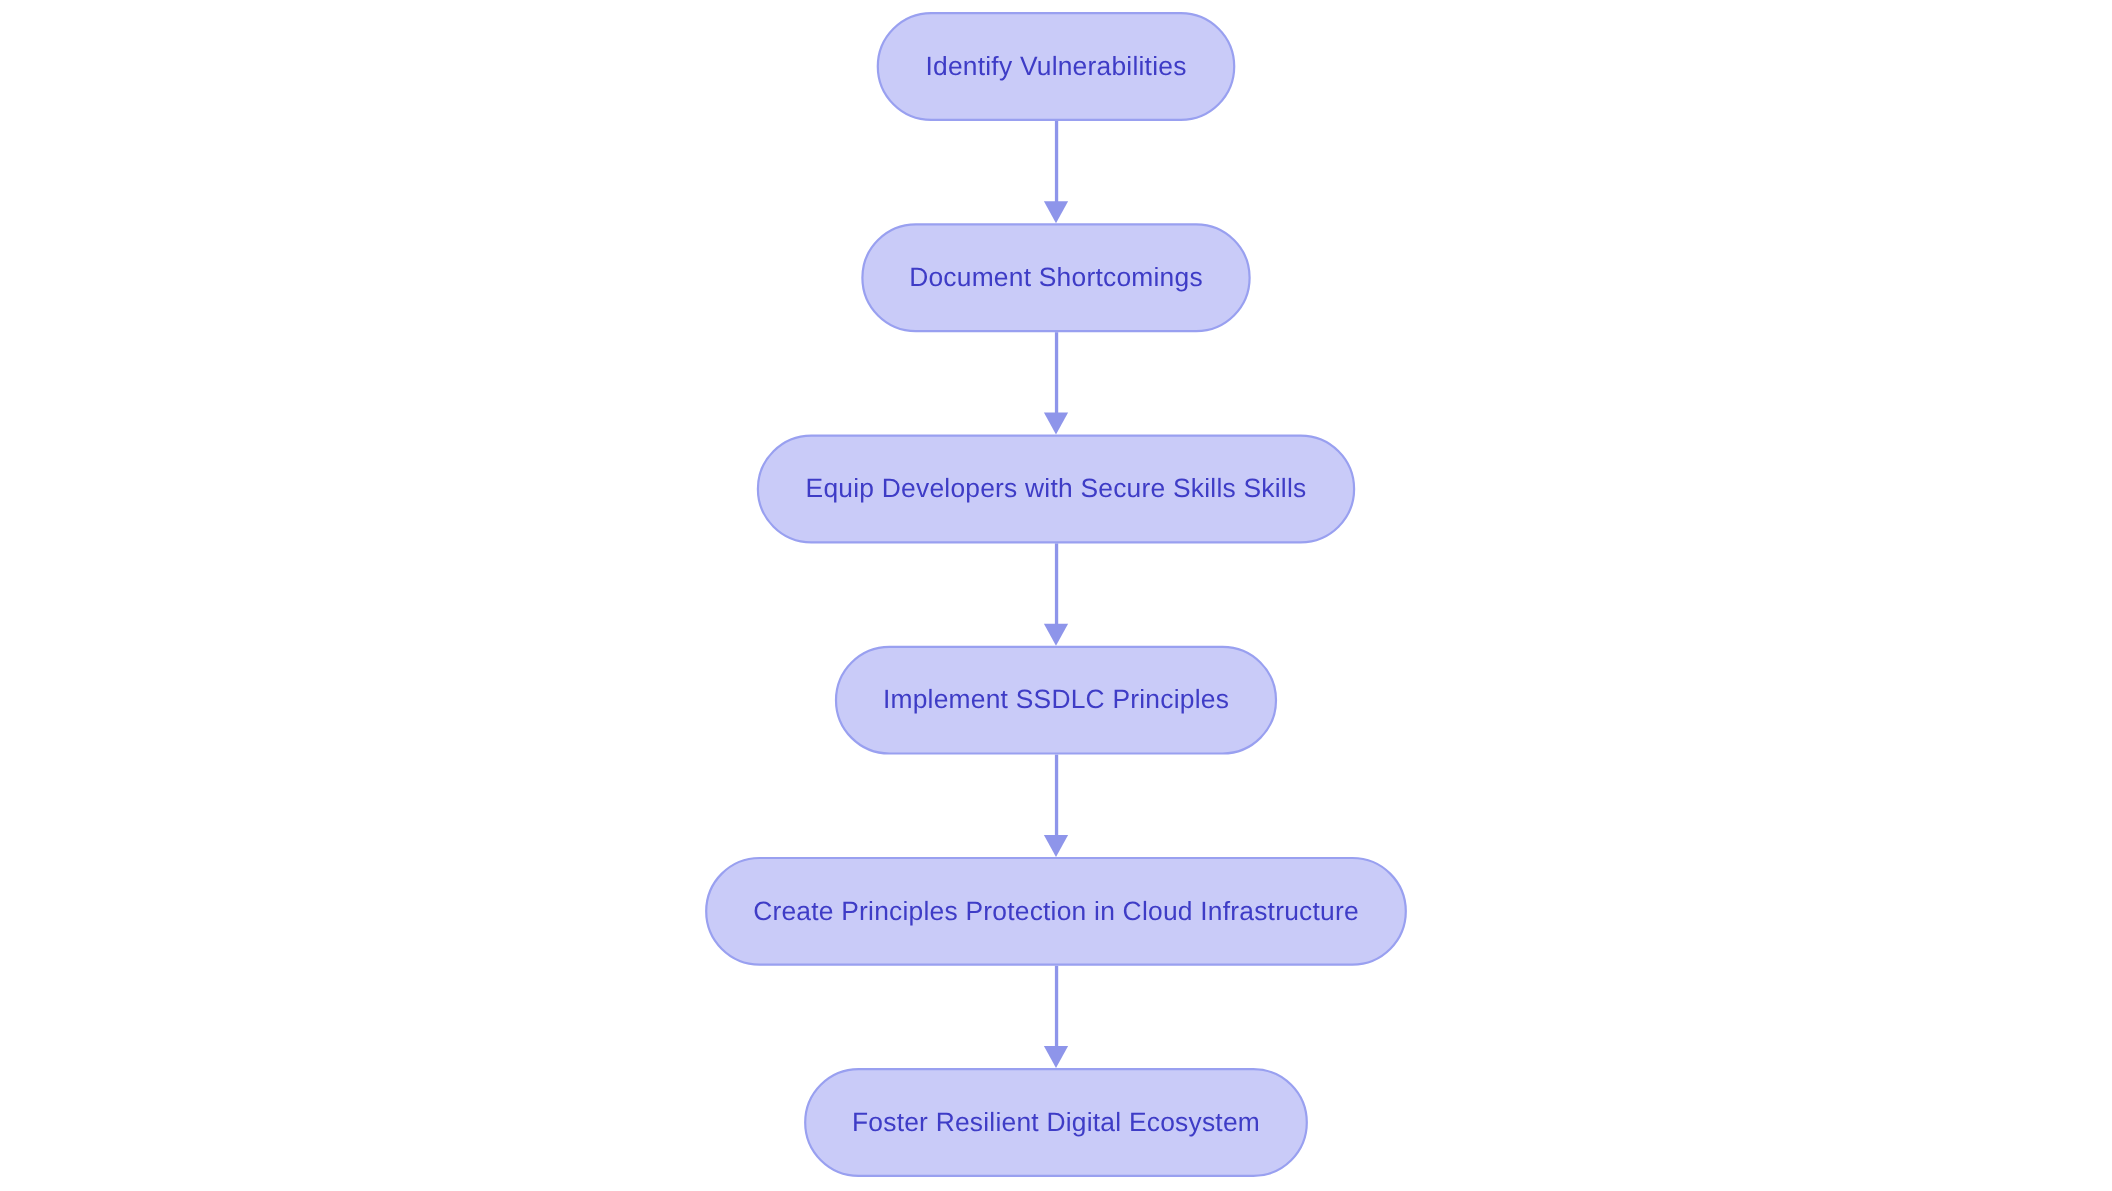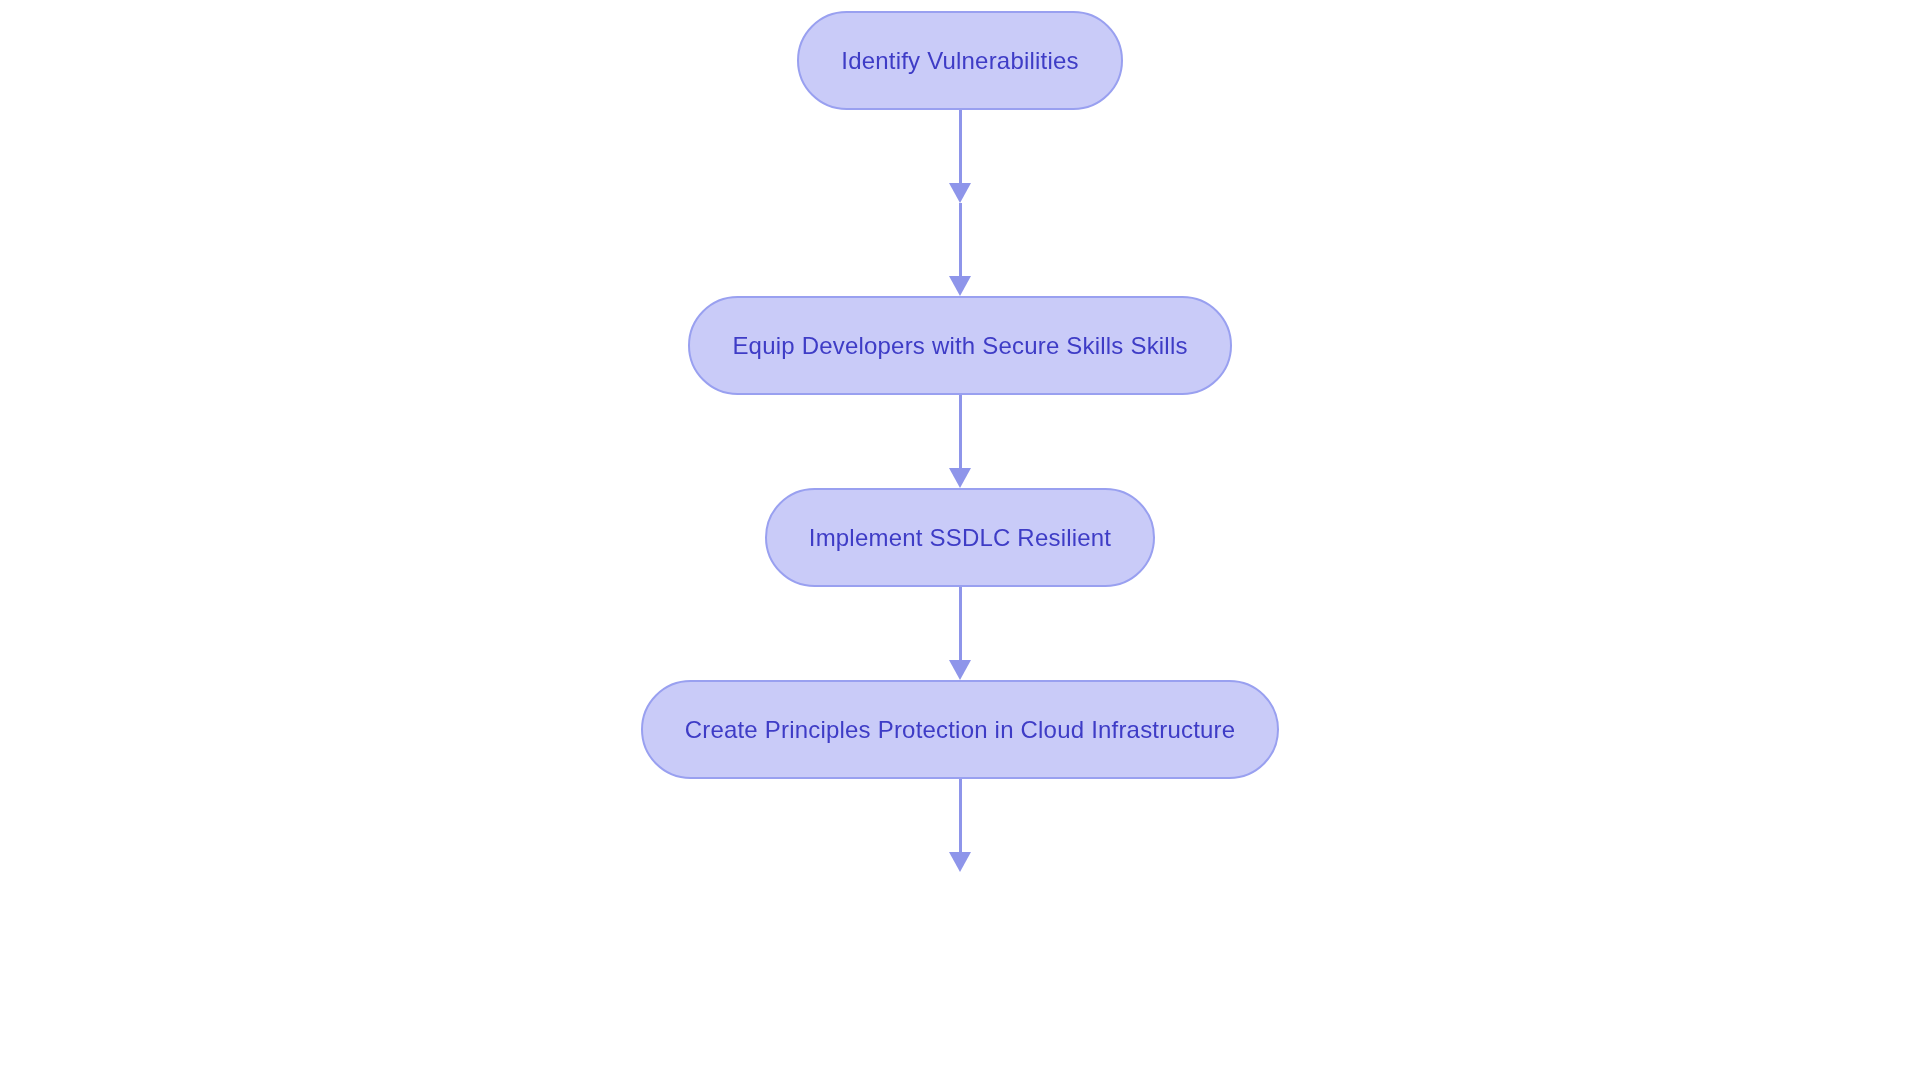--- a/index.html
+++ b/index.html
@@ -68,47 +68,53 @@
 
   <div class="flow-node">
     <span>Identify Vulnerabilities</span>
   </div>
 
   <div class="flow-arrow">
     <div class="arrow-line"></div>
     <div class="arrow-head"></div>
   </div>
 
+  <div class="flow-node">
+    <span>Document Shortcomings</span>
+  </div>
 
   <div class="flow-arrow">
     <div class="arrow-line"></div>
     <div class="arrow-head"></div>
   </div>
 
   <div class="flow-node">
     <span>Equip Developers with Secure Skills Skills</span>
   </div>
 
   <div class="flow-arrow">
     <div class="arrow-line"></div>
     <div class="arrow-head"></div>
   </div>
 
   <div class="flow-node">
-    <span>Implement SSDLC Resilient</span>
+    <span>Implement SSDLC Principles</span>
   </div>
 
   <div class="flow-arrow">
     <div class="arrow-line"></div>
     <div class="arrow-head"></div>
   </div>
 
   <div class="flow-node">
     <span>Create Principles Protection in Cloud Infrastructure</span>
   </div>
 
   <div class="flow-arrow">
     <div class="arrow-line"></div>
     <div class="arrow-head"></div>
   </div>
 
+  <div class="flow-node">
+    <span>Foster Resilient Digital Ecosystem</span>
+  </div>
 
 </div>
 
 </body></html>

